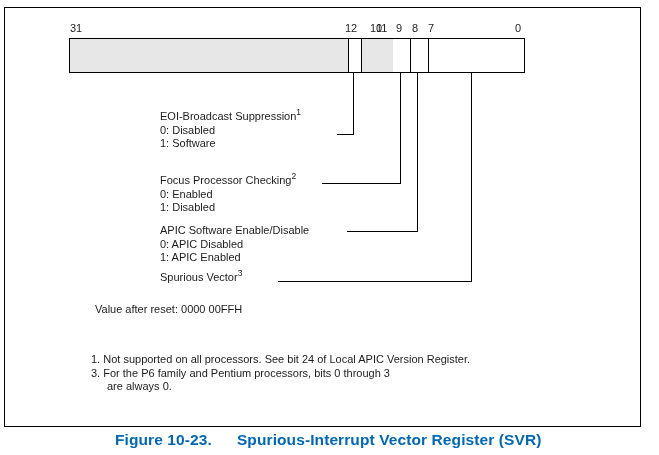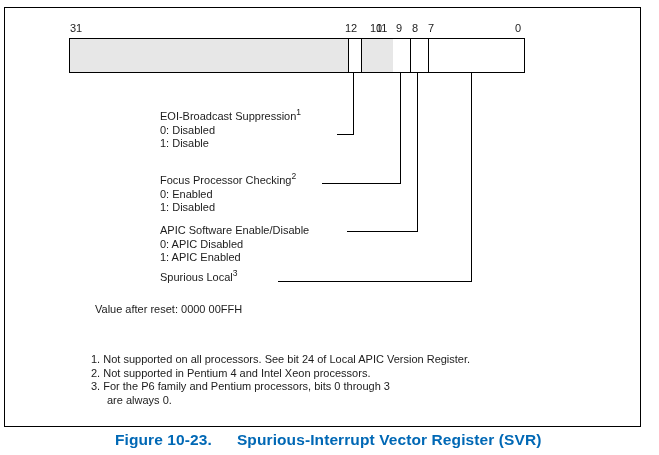--- a/index.html
+++ b/index.html
@@ -82,46 +82,45 @@
   <div class="vline v3"></div>
   <div class="vline v4"></div>
   <div class="hline h1"></div>
   <div class="hline h2"></div>
   <div class="hline h3"></div>
   <div class="hline h4"></div>
 
   <div class="callout g1">
     <div><span>EOI-Broadcast Suppression</span><sup>1</sup></div>
     <div>0: Disabled</div>
-    <div>1: Disable</div>
+    <div>1: Software</div>
   </div>
 
   <div class="callout g2">
     <div><span>Focus Processor Checking</span><sup>2</sup></div>
     <div>0: Enabled</div>
     <div>1: Disabled</div>
   </div>
 
   <div class="callout g3">
     <div><span>APIC Software Enable/Disable</span></div>
     <div>0: APIC Disabled</div>
     <div>1: APIC Enabled</div>
   </div>
 
   <div class="callout g4">
-    <div><span>Spurious Local</span><sup>3</sup></div>
+    <div><span>Spurious Vector</span><sup>3</sup></div>
   </div>
 
   <div class="addr">
     <div>Value after reset: 0000 00FFH</div>
   </div>
 
   <div class="foot">
     <div>1. Not supported on all processors. See bit 24 of Local APIC Version Register.</div>
-    <div>2. Not supported in Pentium 4 and Intel Xeon processors.</div>
     <div>3. For the P6 family and Pentium processors, bits 0 through 3</div>
     <div class="hang">are always 0.</div>
   </div>
 
   <div class="caption">
     <span>Figure 10-23.</span><span class="cap-title">Spurious-Interrupt Vector Register (SVR)</span>
   </div>
 
 </div>
 

